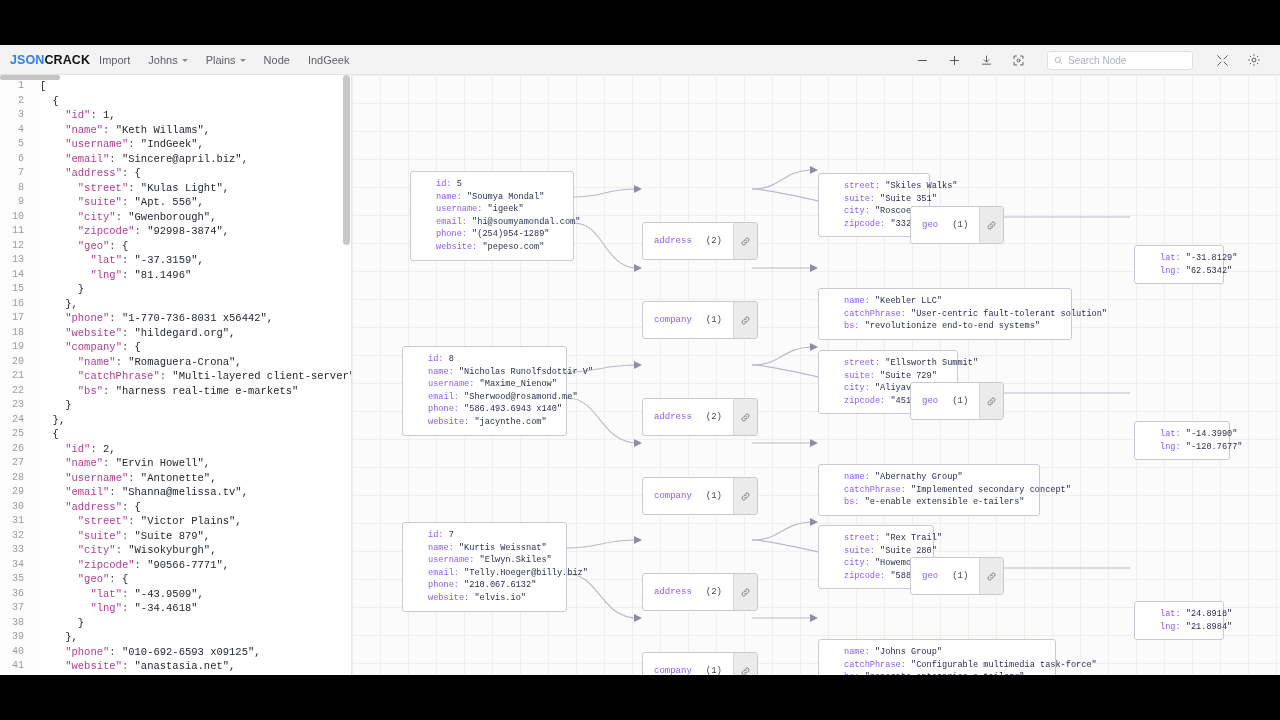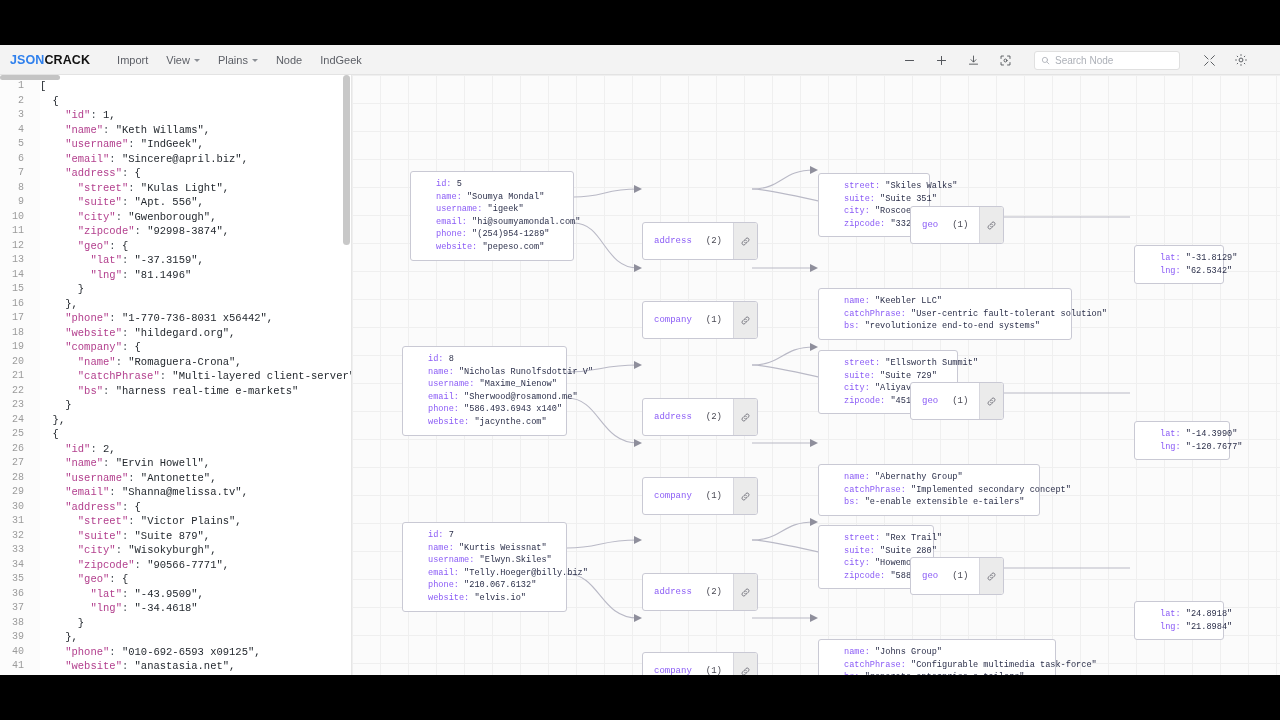--- a/index.html
+++ b/index.html
@@ -21,37 +21,37 @@
     position: relative;
     height: 30px;
     background: #f3f3f3;
     border-bottom: 1px solid #e3e3e3;
     display: flex; align-items: center;
     padding: 0 10px;
     gap: 0px;
   }
   .brand {
     font-size: 12.5px; font-weight: bold; letter-spacing: .1px;
-    margin-right: 18px; white-space: nowrap;
+    margin-right: 0; white-space: nowrap;
   }
   .brand .b1 { color: #2f80ed; }
   .brand .b2 { color: #121212; }
   .menu-item {
     font-size: 11px; color: #5c5f66;
     padding: 4px 9px; border-radius: 3px;
     display: flex; align-items: center; gap: 4px;
     white-space: nowrap; cursor: default;
   }
   .caret {
     width: 0; height: 0; border-left: 3px solid transparent;
     border-right: 3px solid transparent; border-top: 3.5px solid #8b8f95;
     margin-top: 1px;
   }
   .tb-right {
-    position: absolute; right: 28px; top: 0; height: 30px;
+    position: absolute; right: 15px; top: 0; height: 30px;
     display: flex; align-items: center; gap: 10px;
   }
   .ticon {
     width: 22px; height: 22px; display: flex;
     align-items: center; justify-content: center;
     border-radius: 3px; color: #4f5257;
   }
   .ticon svg { display: block; }
   .searchbox {
     width: 146px; height: 19px; margin: 0 8px;
@@ -164,21 +164,21 @@
 
 <div id="app">
 
   <div class="toolbar">
     <div class="brand"><span class="b1">JSON</span><span class="b2">CRACK</span></div>
 
     <div class="menu-item">
         <span>Import</span>
       </div>
     <div class="menu-item">
-        <span>View</span>
+        <span>Johns</span>
         <i class="caret"></i>
       </div>
     <div class="menu-item">
         <span>Plains</span>
         <i class="caret"></i>
       </div>
     <div class="menu-item">
         <span>Node</span>
       </div>
     <div class="menu-item">

